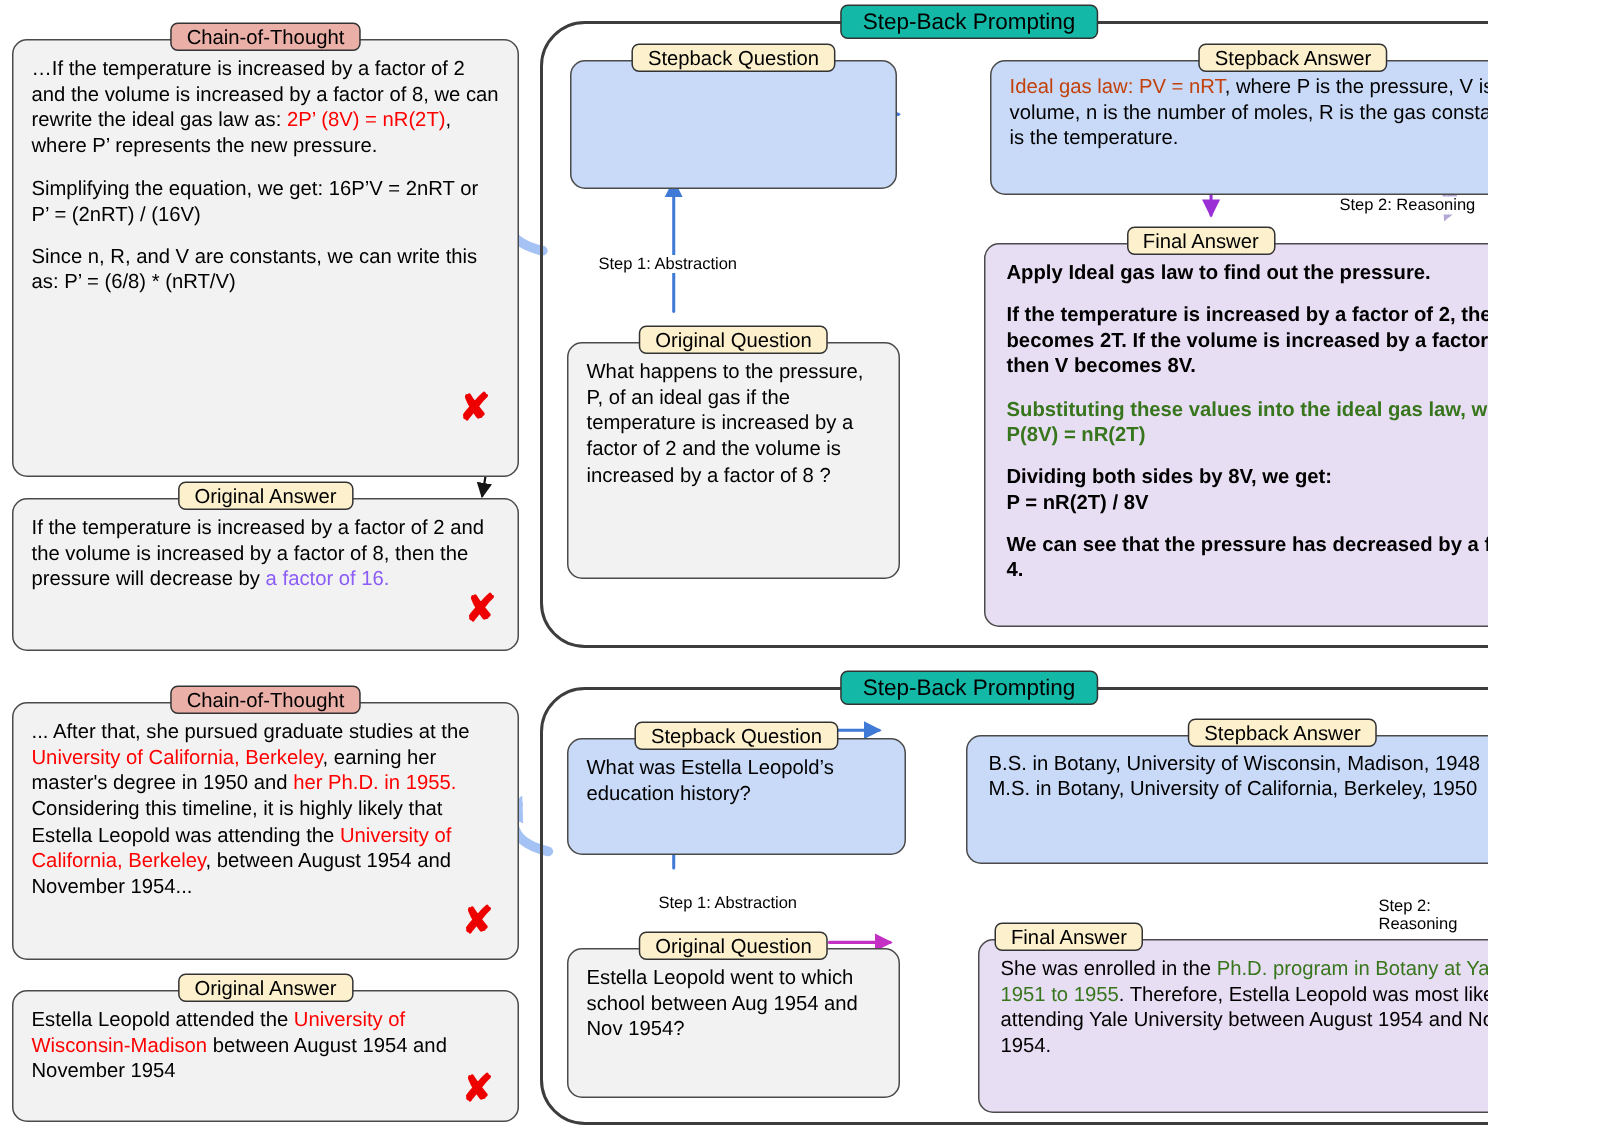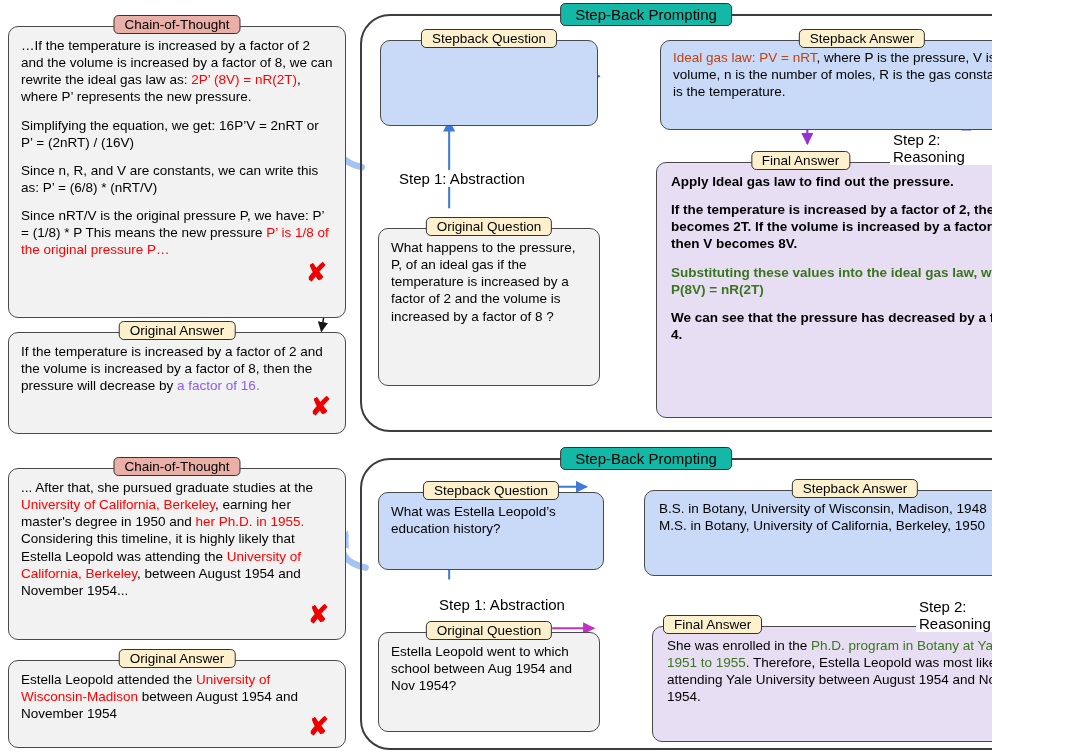--- a/index.html
+++ b/index.html
@@ -25,21 +25,21 @@
   .body p:last-child { margin-bottom:0; }
   .hdr {
     position:absolute; top:-12px; left:50%; transform:translateX(-50%);
     background:#fcf0cd; border:1.4px solid #333; border-radius:5px;
     padding:1px 10px; font-size:13.5px; white-space:nowrap; z-index:3;
   }
   .hdr.pink { background:#eab0a7; }
   .hdr.purple { background:#14b8a6; font-size:15px; padding:2px 14px; top:-13px; left:40%; }
   .hdr.leftpos { left:10px; transform:none; }
   .steplabel {
-    position:absolute; z-index:2; font-size:15px; background:#fff; padding:0 3px;
+    position:absolute; z-index:2; font-size:11px; background:#fff; padding:0 3px;
   }
   .mark { position:absolute; z-index:2; font-weight:bold; line-height:1; }
   .mark.x { color:#ee0000; font-size:25px; }
   .mark.check { color:#2ea12e; font-size:32px; }
   .ln { fill:none; stroke-linecap:round; }
   .ln.blue    { stroke:#3f7ad6; stroke-width:2.2; }
   .ln.purple  { stroke:#9a2fd6; stroke-width:2.2; }
   .ln.magenta { stroke:#c430c4; stroke-width:2.2; }
   .ln.black   { stroke:#161616; stroke-width:1.6; }
   .curve { fill:none; stroke-width:7; stroke-linecap:round; }
@@ -91,21 +91,20 @@
     <path class="curve blue" d="M398,618 Q364,610 376,584" marker-end="url(#ah-lblue)"></path>
     <path class="curve purple" d="M1028,588 Q1058,594 1047,620" marker-end="url(#ah-lpurple)"></path>
   </svg>
 
   <div class="box gray" style="left:8px; top:26px; width:338px; height:292px;">
     <div class="hdr pink">Chain-of-Thought</div>
     <div class="body">
         <p><span>…If the temperature is increased by a factor of 2 and the volume is increased by a factor of 8, we can rewrite the ideal gas law as: </span><span style="color: rgb(255, 0, 0);">2P’ (8V) = nR(2T)</span><span>, where P’ represents the new pressure.</span></p>
         <p><span>Simplifying the equation, we get: 16P’V = 2nRT or P’ = (2nRT) / (16V)</span></p>
         <p><span>Since n, R, and V are constants, we can write this as: P’ = (6/8) * (nRT/V)</span></p>
-        <p><span>Since nRT/V is the original pressure P, we have: P’ = (1/8) * P This means the new pressure </span><span style="color: rgb(255, 0, 0);">P’ is 1/8 of the original pressure P…</span></p>
       </div>
     <div class="mark x" style="right:18px; bottom:32px;">✘</div>
   </div>
 
   <div class="box gray" style="left:8px; top:332px; width:338px; height:102px;">
     <div class="hdr">Original Answer</div>
     <div class="body">
         <p><span>If the temperature is increased by a factor of 2 and the volume is increased by a factor of 8, then the pressure will decrease by </span><span style="color: #8b5cf6;">a factor of 16.</span></p>
       </div>
     <div class="mark x" style="right:14px; bottom:14px;">✘</div>
@@ -133,20 +132,21 @@
     <div class="hdr">Original Question</div>
     <div class="body">What happens to the pressure, P, of an ideal gas if the temperature is increased by a factor of 2 and the volume is increased by a factor of 8 ?</div>
   </div>
 
   <div class="box lav" style="left:656px; top:162px; width:412px; height:256px;">
     <div class="hdr" style="left:35%;">Final Answer</div>
     <div class="body" style="padding:10px 14px;font-weight:bold;">
         <p><span>Apply Ideal gas law to find out the pressure.</span></p>
         <p><span>If the temperature is increased by a factor of 2, then T becomes 2T. If the volume is increased by a factor of 8, then V becomes 8V.</span></p>
         <p><span style="color: rgb(56, 118, 29);">Substituting these values into the ideal gas law, we get:</span><br><span style="color: rgb(56, 118, 29);">P(8V) = nR(2T)</span></p>
+        <p><span>Dividing both sides by 8V, we get:</span><br><span>P = nR(2T) / 8V</span></p>
         <p><span>We can see that the pressure has decreased by a factor of 4.</span></p>
       </div>
     <div class="mark check" style="right:16px; bottom:8px;">✔</div>
   </div>
 
   <div class="box gray" style="left:8px; top:468px; width:338px; height:172px;">
     <div class="hdr pink">Chain-of-Thought</div>
     <div class="body">
         <p><span>... After that, she pursued graduate studies at the </span><span style="color: rgb(255, 0, 0);">University of California, Berkeley</span><span>, earning her master's degree in 1950 and </span><span style="color: rgb(255, 0, 0);">her Ph.D. in 1955.</span><br><span>Considering this timeline, it is highly likely that Estella Leopold was attending the </span><span style="color: rgb(255, 0, 0);">University of California, Berkeley</span><span>, between August 1954 and November 1954...</span></p>
       </div>

